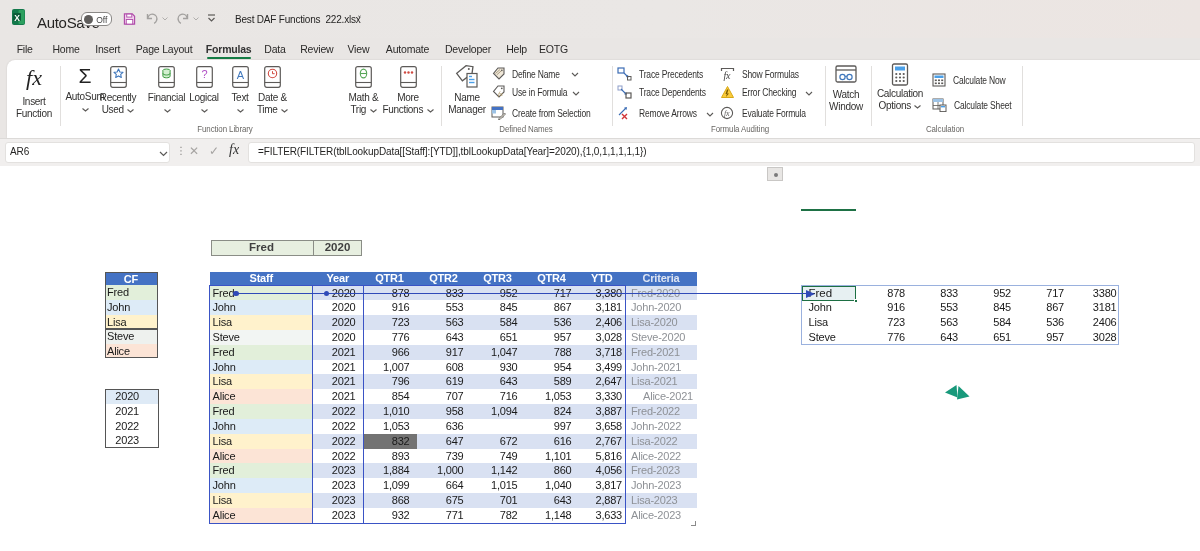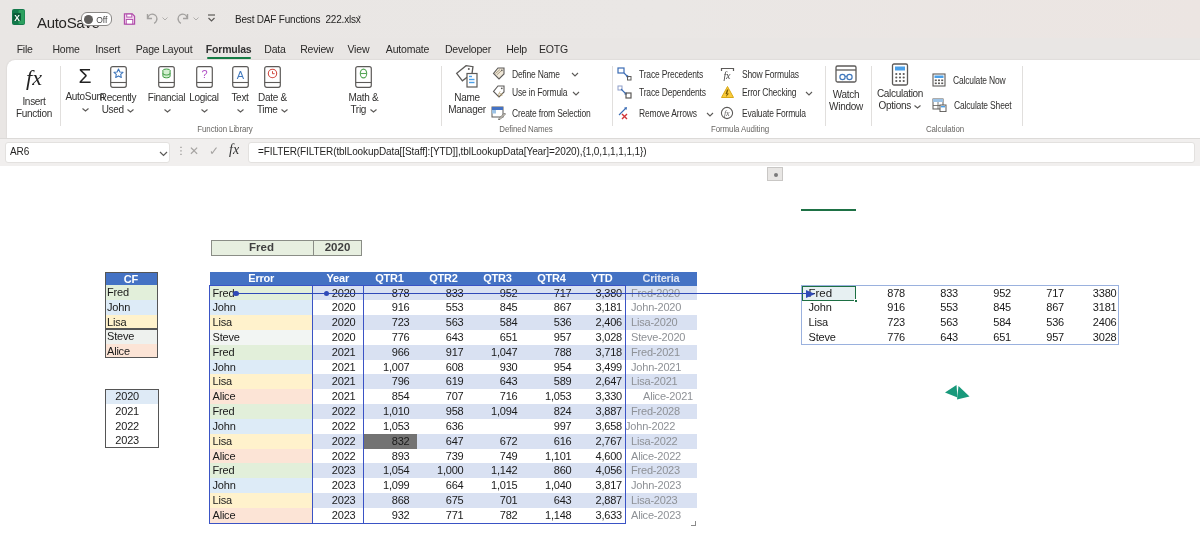--- a/index.html
+++ b/index.html
@@ -199,20 +199,32 @@
       <rect x="0.7" y="0.7" width="15.6" height="20.6" rx="2" fill="none" stroke="#5c5a58" stroke-width="1.2"></rect>
       <line x1="0.7" y1="16.5" x2="16.3" y2="16.5" stroke="#5c5a58" stroke-width="1.1"></line>
       <ellipse cx="8.5" cy="7.5" rx="3.2" ry="4.4" fill="none" stroke="#55a556" stroke-width="1.1"></ellipse>
       <line x1="5.3" y1="7.5" x2="11.7" y2="7.5" stroke="#55a556" stroke-width="1.1"></line>
     </svg>
     <div class="biglabel" style="margin-top:4px;">Math &amp;<br>Trig <svg style="display:inline-block; margin-left:1px;" width="7" height="4" viewBox="0 0 7 4">
           <path d="M0.5 0.5 L3.5 3 L6.5 0.5" fill="none" stroke="#5c5a58" stroke-width="1.1"></path>
         </svg></div>
   </div>
 
+  <div class="abs" style="left:377px; top:66px; width:62px; text-align:center;">
+    <svg style="margin:0 auto;" width="17" height="22" viewBox="0 0 17 22">
+      <rect x="0.7" y="0.7" width="15.6" height="20.6" rx="2" fill="none" stroke="#5c5a58" stroke-width="1.2"></rect>
+      <line x1="0.7" y1="16.5" x2="16.3" y2="16.5" stroke="#5c5a58" stroke-width="1.1"></line>
+      <circle cx="5" cy="6.5" r="1.2" fill="#d04a41"></circle>
+      <circle cx="8.5" cy="6.5" r="1.2" fill="#d04a41"></circle>
+      <circle cx="12" cy="6.5" r="1.2" fill="#d04a41"></circle>
+    </svg>
+    <div class="biglabel" style="margin-top:4px;">More<br>Functions <svg style="display:inline-block; margin-left:1px;" width="7" height="4" viewBox="0 0 7 4">
+          <path d="M0.5 0.5 L3.5 3 L6.5 0.5" fill="none" stroke="#5c5a58" stroke-width="1.1"></path>
+        </svg></div>
+  </div>
 
   <div class="grouplabel" style="left:160px; width:130px;">Function Library</div>
   <div class="vsep" style="left:441px;"></div>
 
   <div class="abs" style="left:445px; top:64px; width:44px; text-align:center;">
     <svg style="margin:0 auto;" width="24" height="26" viewBox="0 0 24 26">
       <path d="M10 1.5 L17 1.5 L17 8.5 L8.5 17 L1.8 10.3 L10 1.5 Z" fill="none" stroke="#5c5a58" stroke-width="1.3" transform="rotate(8 9 9)"></path>
       <circle cx="13.8" cy="5" r="1" fill="#5c5a58"></circle>
       <rect x="12" y="9.5" width="10" height="13.5" fill="#fff" stroke="#5c5a58" stroke-width="1.2"></rect>
       <line x1="14" y1="12.5" x2="17" y2="12.5" stroke="#4ba0e8" stroke-width="1.4"></line>
@@ -395,21 +407,21 @@
     <div class="abs" style="left:176px; top:6px; font-size:10px; color:#8a8886;">⋮</div>
     <div class="abs" style="left:189px; top:5px; font-size:12px; color:#a6a4a2;">✕</div>
     <div class="abs" style="left:209px; top:5px; font-size:12px; color:#a6a4a2;">✓</div>
     <div class="abs" style="left:229px; top:3px; font-family:'Liberation Serif',serif; font-style:italic; font-size:14px; color:#333;">fx</div>
     <div id="fxfield"></div>
     <div class="abs txt" style="left:258px; top:7px;">=FILTER(FILTER(tblLookupData[[Staff]:[YTD]],tblLookupData[Year]=2020),{1,0,1,1,1,1,1})</div>
   </div>
 
   <div id="sheet"></div>
 
-  <div class="cell hdr" style="left:209.5px; top:272.0px; width:103.5px; height:13.5px; line-height:13.5px;">Error</div>
+  <div class="cell hdr" style="left:209.5px; top:272.0px; width:103.5px; height:13.5px; line-height:13.5px;">Staff</div>
   <div class="cell hdr" style="left:313.0px; top:272.0px; width:49.5px; height:13.5px; line-height:13.5px;">Year</div>
   <div class="cell hdr" style="left:362.5px; top:272.0px; width:54.0px; height:13.5px; line-height:13.5px;">QTR1</div>
   <div class="cell hdr" style="left:416.5px; top:272.0px; width:54.0px; height:13.5px; line-height:13.5px;">QTR2</div>
   <div class="cell hdr" style="left:470.5px; top:272.0px; width:54.0px; height:13.5px; line-height:13.5px;">QTR3</div>
   <div class="cell hdr" style="left:524.5px; top:272.0px; width:54.0px; height:13.5px; line-height:13.5px;">QTR4</div>
   <div class="cell hdr" style="left:578.5px; top:272.0px; width:46.5px; height:13.5px; line-height:13.5px;">YTD</div>
   <div class="cell hdr" style="left:625.0px; top:272.0px; width:72.0px; height:13.5px; line-height:13.5px; color:#dde4f2; font-weight:bold;">Criteria</div>
   <div class="cell" style="left:209.5px; top:285.50px; width:103.5px; height:14.82px; background:#e2efda; padding-left:3px;">Fred</div>
   <div class="cell num" style="left:313.0px; top:285.50px; width:49.5px; height:14.82px; background:#d9e1f2; padding-right:7px;">2020</div>
   <div class="cell num" style="left:362.5px; top:285.50px; width:54.0px; height:14.82px; background:#d9e1f2; padding-right:7px;">878</div>
@@ -474,48 +486,48 @@
   <div class="cell num" style="left:524.5px; top:389.24px; width:54.0px; height:14.82px; background:#ffffff; padding-right:7px;">1,053</div>
   <div class="cell num" style="left:578.5px; top:389.24px; width:46.5px; height:14.82px; background:#ffffff; padding-right:3px;">3,330</div>
   <div class="cell" style="left:625.0px; top:389.24px; width:72.0px; height:32px; background:#ffffff; padding-left:18px; color:#8e9196;">Alice-2021</div>
   <div class="cell" style="left:209.5px; top:404.06px; width:103.5px; height:14.82px; background:#e2efda; padding-left:3px;">Fred</div>
   <div class="cell num" style="left:313.0px; top:404.06px; width:49.5px; height:14.82px; background:#d9e1f2; padding-right:7px;">2022</div>
   <div class="cell num" style="left:362.5px; top:404.06px; width:54.0px; height:14.82px; background:#d9e1f2; padding-right:7px;">1,010</div>
   <div class="cell num" style="left:416.5px; top:404.06px; width:54.0px; height:14.82px; background:#d9e1f2; padding-right:7px;">958</div>
   <div class="cell num" style="left:470.5px; top:404.06px; width:54.0px; height:14.82px; background:#d9e1f2; padding-right:7px;">1,094</div>
   <div class="cell num" style="left:524.5px; top:404.06px; width:54.0px; height:14.82px; background:#d9e1f2; padding-right:7px;">824</div>
   <div class="cell num" style="left:578.5px; top:404.06px; width:46.5px; height:14.82px; background:#d9e1f2; padding-right:3px;">3,887</div>
-  <div class="cell" style="left:625.0px; top:404.06px; width:72.0px; height:14.82px; background:#d9e1f2; padding-left:6px; color:#8e9196;">Fred-2028</div>
+  <div class="cell" style="left:625.0px; top:404.06px; width:72.0px; height:14.82px; background:#d9e1f2; padding-left:6px; color:#8e9196;">Fred-2022</div>
   <div class="cell" style="left:209.5px; top:418.88px; width:103.5px; height:14.82px; background:#ddebf7; padding-left:3px;">John</div>
   <div class="cell num" style="left:313.0px; top:418.88px; width:49.5px; height:14.82px; background:#ffffff; padding-right:7px;">2022</div>
   <div class="cell num" style="left:362.5px; top:418.88px; width:54.0px; height:14.82px; background:#ffffff; padding-right:7px;">1,053</div>
   <div class="cell num" style="left:416.5px; top:418.88px; width:54.0px; height:14.82px; background:#ffffff; padding-right:7px;">636</div>
   <div class="cell num" style="left:470.5px; top:440px; width:54.0px; height:14.82px; background:#ffffff; padding-right:7px;">972</div>
   <div class="cell num" style="left:524.5px; top:418.88px; width:54.0px; height:14.82px; background:#ffffff; padding-right:7px;">997</div>
   <div class="cell num" style="left:578.5px; top:418.88px; width:46.5px; height:14.82px; background:#ffffff; padding-right:3px;">3,658</div>
-  <div class="cell" style="left:625.0px; top:418.88px; width:72.0px; height:14.82px; background:#ffffff; color:#8e9196;">John-2022</div>
+  <div class="cell" style="left:625.0px; top:418.88px; width:72.0px; height:14.82px; background:#ffffff; padding-left:6px; color:#8e9196;">John-2022</div>
   <div class="cell" style="left:209.5px; top:433.70px; width:103.5px; height:14.82px; background:#fff2cc; padding-left:3px;">Lisa</div>
   <div class="cell num" style="left:313.0px; top:433.70px; width:49.5px; height:14.82px; background:#d9e1f2; padding-right:7px;">2022</div>
   <div class="cell num" style="left:362.5px; top:433.70px; width:54.0px; height:24px; background:#737373; padding-right:7px;text-align:right;">832</div>
   <div class="cell num" style="left:416.5px; top:433.70px; width:54.0px; height:14.82px; background:#d9e1f2; padding-right:7px;">647</div>
   <div class="cell num" style="left:470.5px; top:433.70px; width:54.0px; height:14.82px; background:#d9e1f2; padding-right:7px;">672</div>
   <div class="cell num" style="left:524.5px; top:433.70px; width:54.0px; height:14.82px; background:#d9e1f2; padding-right:7px;">616</div>
   <div class="cell num" style="left:578.5px; top:433.70px; width:46.5px; height:14.82px; background:#d9e1f2; padding-right:3px;">2,767</div>
   <div class="cell" style="left:625.0px; top:433.70px; width:72.0px; height:14.82px; background:#d9e1f2; padding-left:6px; color:#8e9196;">Lisa-2022</div>
   <div class="cell" style="left:209.5px; top:448.52px; width:103.5px; height:14.82px; background:#fce4d6; padding-left:3px;">Alice</div>
   <div class="cell num" style="left:313.0px; top:448.52px; width:49.5px; height:14.82px; background:#ffffff; padding-right:7px;">2022</div>
   <div class="cell num" style="left:362.5px; top:448.52px; width:54.0px; height:14.82px; background:#ffffff; padding-right:7px;">893</div>
   <div class="cell num" style="left:416.5px; top:448.52px; width:54.0px; height:14.82px; background:#ffffff; padding-right:7px;">739</div>
   <div class="cell num" style="left:470.5px; top:448.52px; width:54.0px; height:14.82px; background:#ffffff; padding-right:7px;">749</div>
   <div class="cell num" style="left:524.5px; top:448.52px; width:54.0px; height:14.82px; background:#ffffff; padding-right:7px;">1,101</div>
-  <div class="cell num" style="left:578.5px; top:448.52px; width:46.5px; height:14.82px; background:#ffffff; padding-right:3px;">4,600</div>
+  <div class="cell num" style="left:578.5px; top:448.52px; width:46.5px; height:14.82px; background:#ffffff; padding-right:3px;">5,816</div>
   <div class="cell" style="left:625.0px; top:448.52px; width:72.0px; height:14.82px; background:#ffffff; padding-left:6px; color:#8e9196;">Alice-2022</div>
   <div class="cell" style="left:209.5px; top:463.34px; width:103.5px; height:14.82px; background:#e2efda; padding-left:3px;">Fred</div>
   <div class="cell num" style="left:313.0px; top:463.34px; width:49.5px; height:14.82px; background:#d9e1f2; padding-right:7px;">2023</div>
-  <div class="cell num" style="left:362.5px; top:463.34px; width:54.0px; height:14.82px; background:#d9e1f2; padding-right:7px;">1,054</div>
+  <div class="cell num" style="left:362.5px; top:463.34px; width:54.0px; height:14.82px; background:#d9e1f2; padding-right:7px;">1,884</div>
   <div class="cell num" style="left:416.5px; top:463.34px; width:54.0px; height:14.82px; background:#d9e1f2; padding-right:7px;">1,000</div>
   <div class="cell num" style="left:470.5px; top:463.34px; width:54.0px; height:14.82px; background:#d9e1f2; padding-right:7px;">1,142</div>
   <div class="cell num" style="left:524.5px; top:463.34px; width:54.0px; height:14.82px; background:#d9e1f2; padding-right:7px;">860</div>
   <div class="cell num" style="left:578.5px; top:463.34px; width:46.5px; height:14.82px; background:#d9e1f2; padding-right:3px;">4,056</div>
   <div class="cell" style="left:625.0px; top:463.34px; width:72.0px; height:14.82px; background:#d9e1f2; padding-left:6px; color:#8e9196;">Fred-2023</div>
   <div class="cell" style="left:209.5px; top:478.16px; width:103.5px; height:14.82px; background:#ddebf7; padding-left:3px;">John</div>
   <div class="cell num" style="left:313.0px; top:478.16px; width:49.5px; height:14.82px; background:#ffffff; padding-right:7px;">2023</div>
   <div class="cell num" style="left:362.5px; top:478.16px; width:54.0px; height:14.82px; background:#ffffff; padding-right:7px;">1,099</div>
   <div class="cell num" style="left:416.5px; top:478.16px; width:54.0px; height:14.82px; background:#ffffff; padding-right:7px;">664</div>
   <div class="cell num" style="left:470.5px; top:478.16px; width:54.0px; height:14.82px; background:#ffffff; padding-right:7px;">1,015</div>

